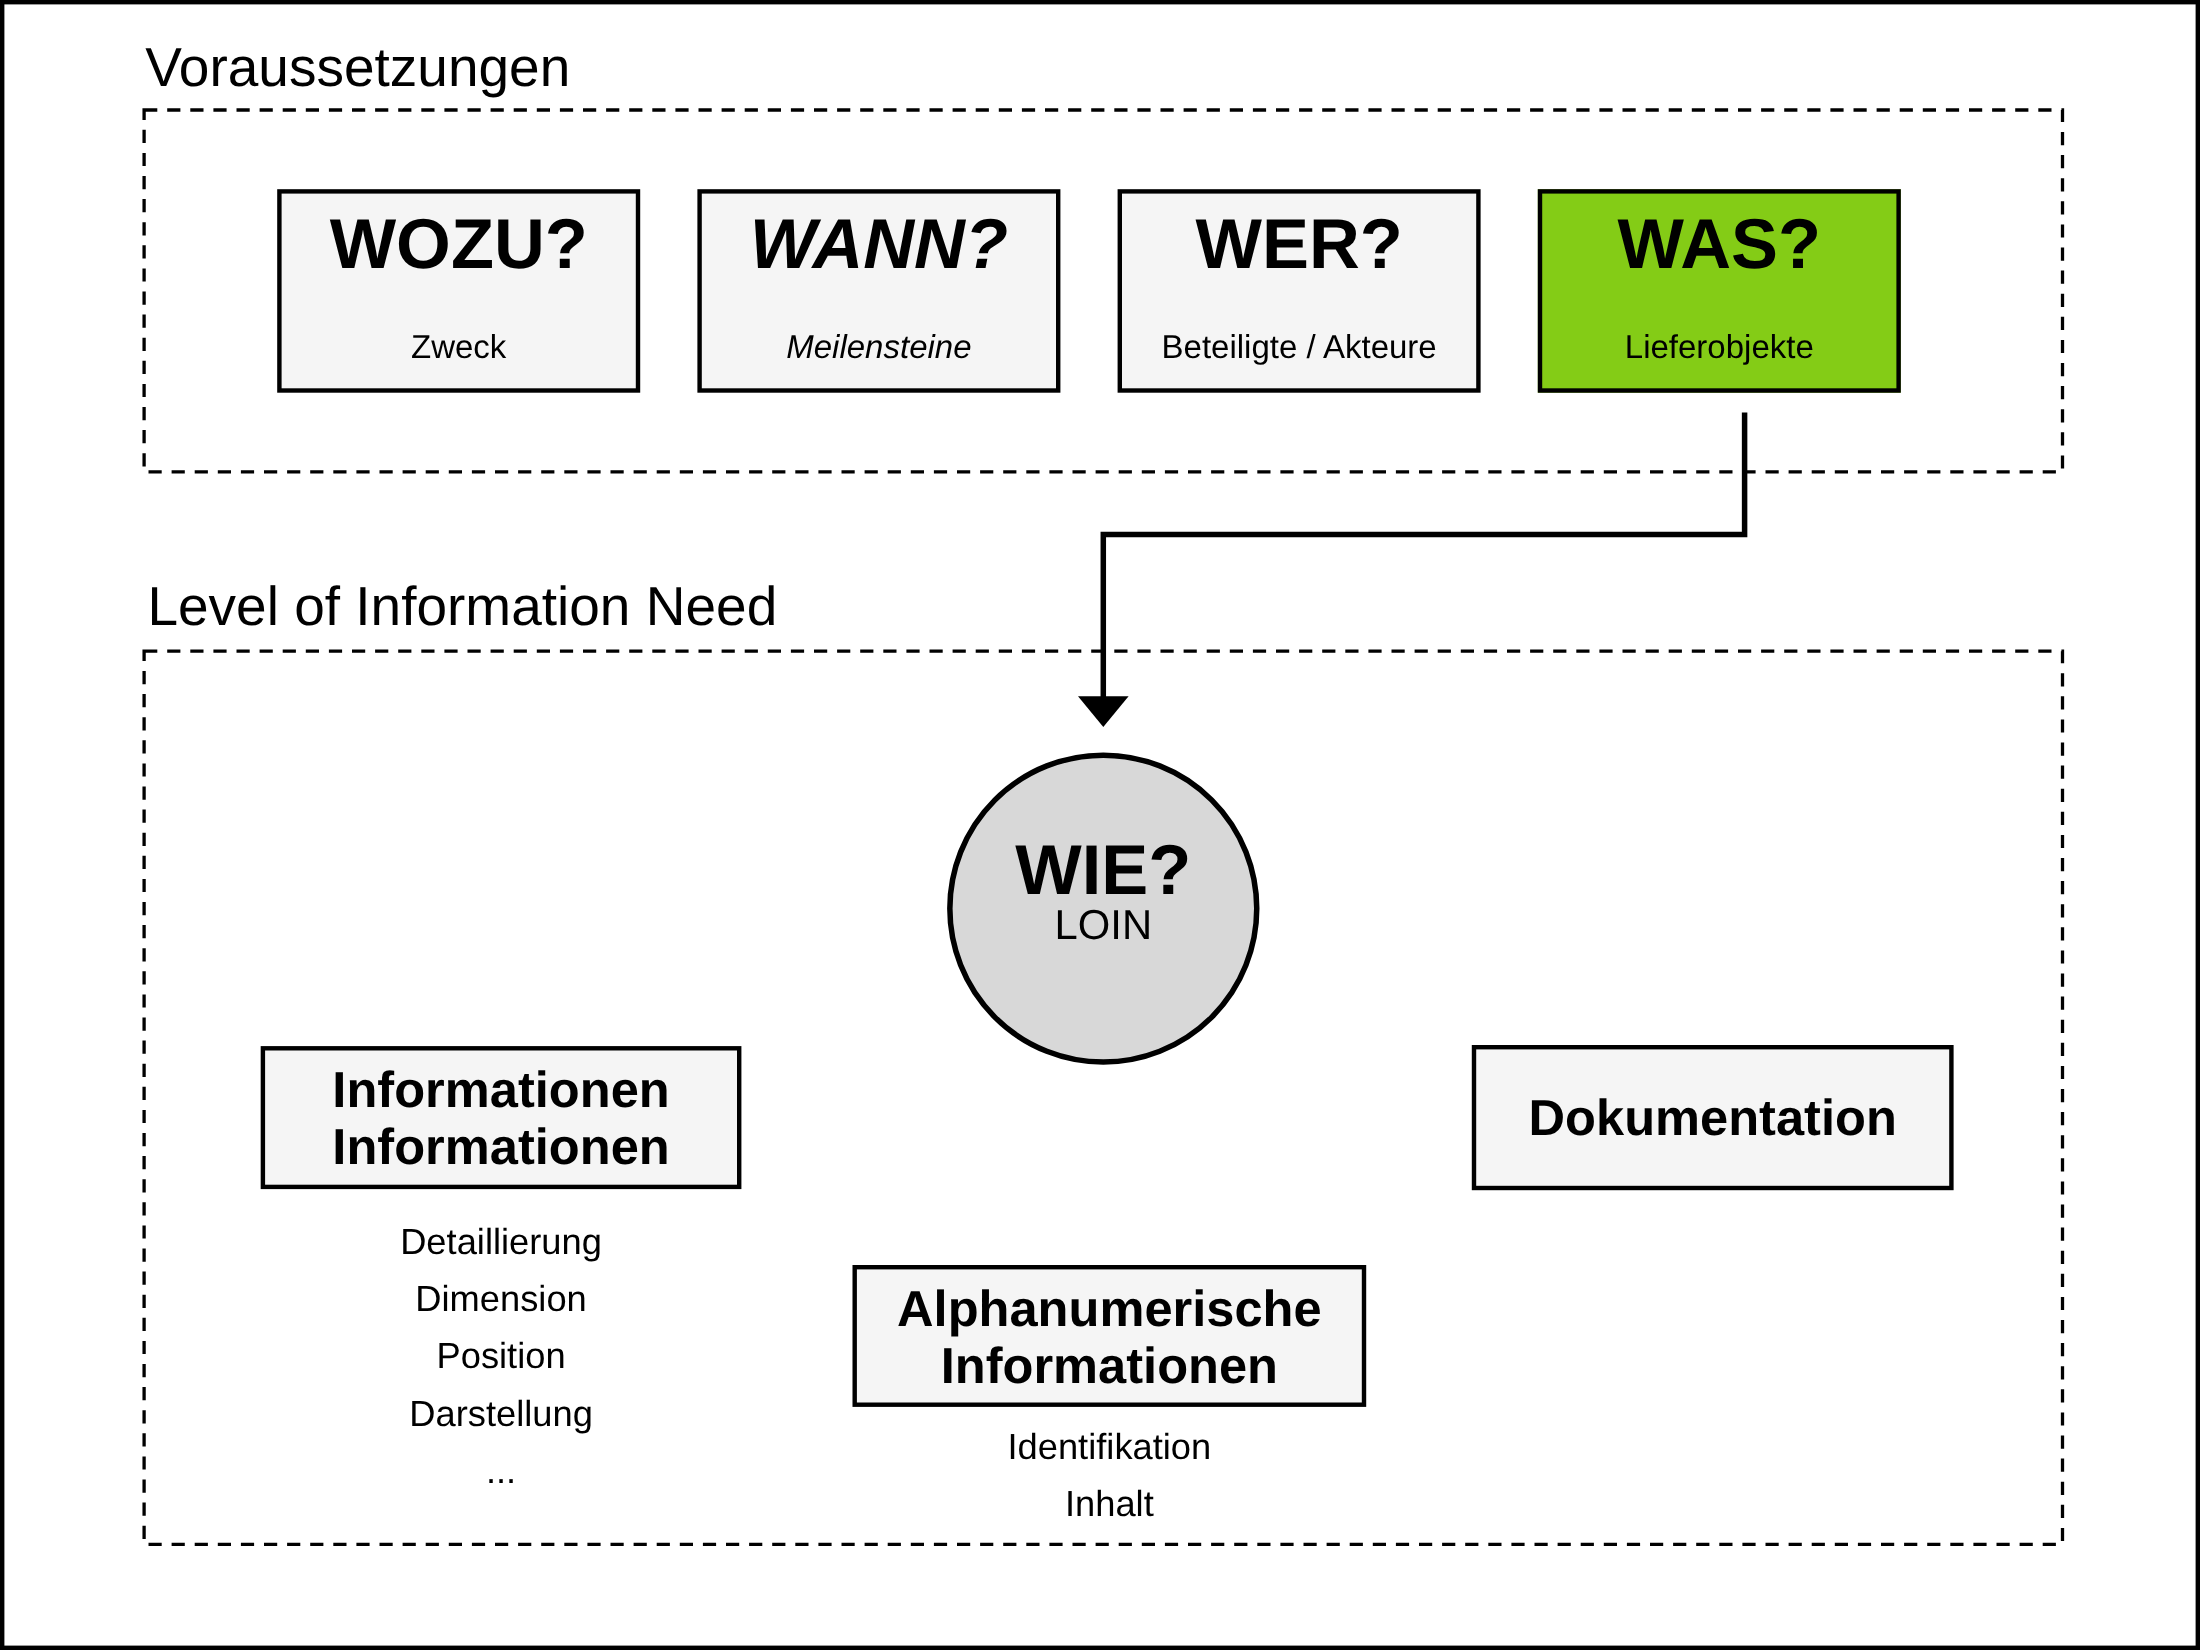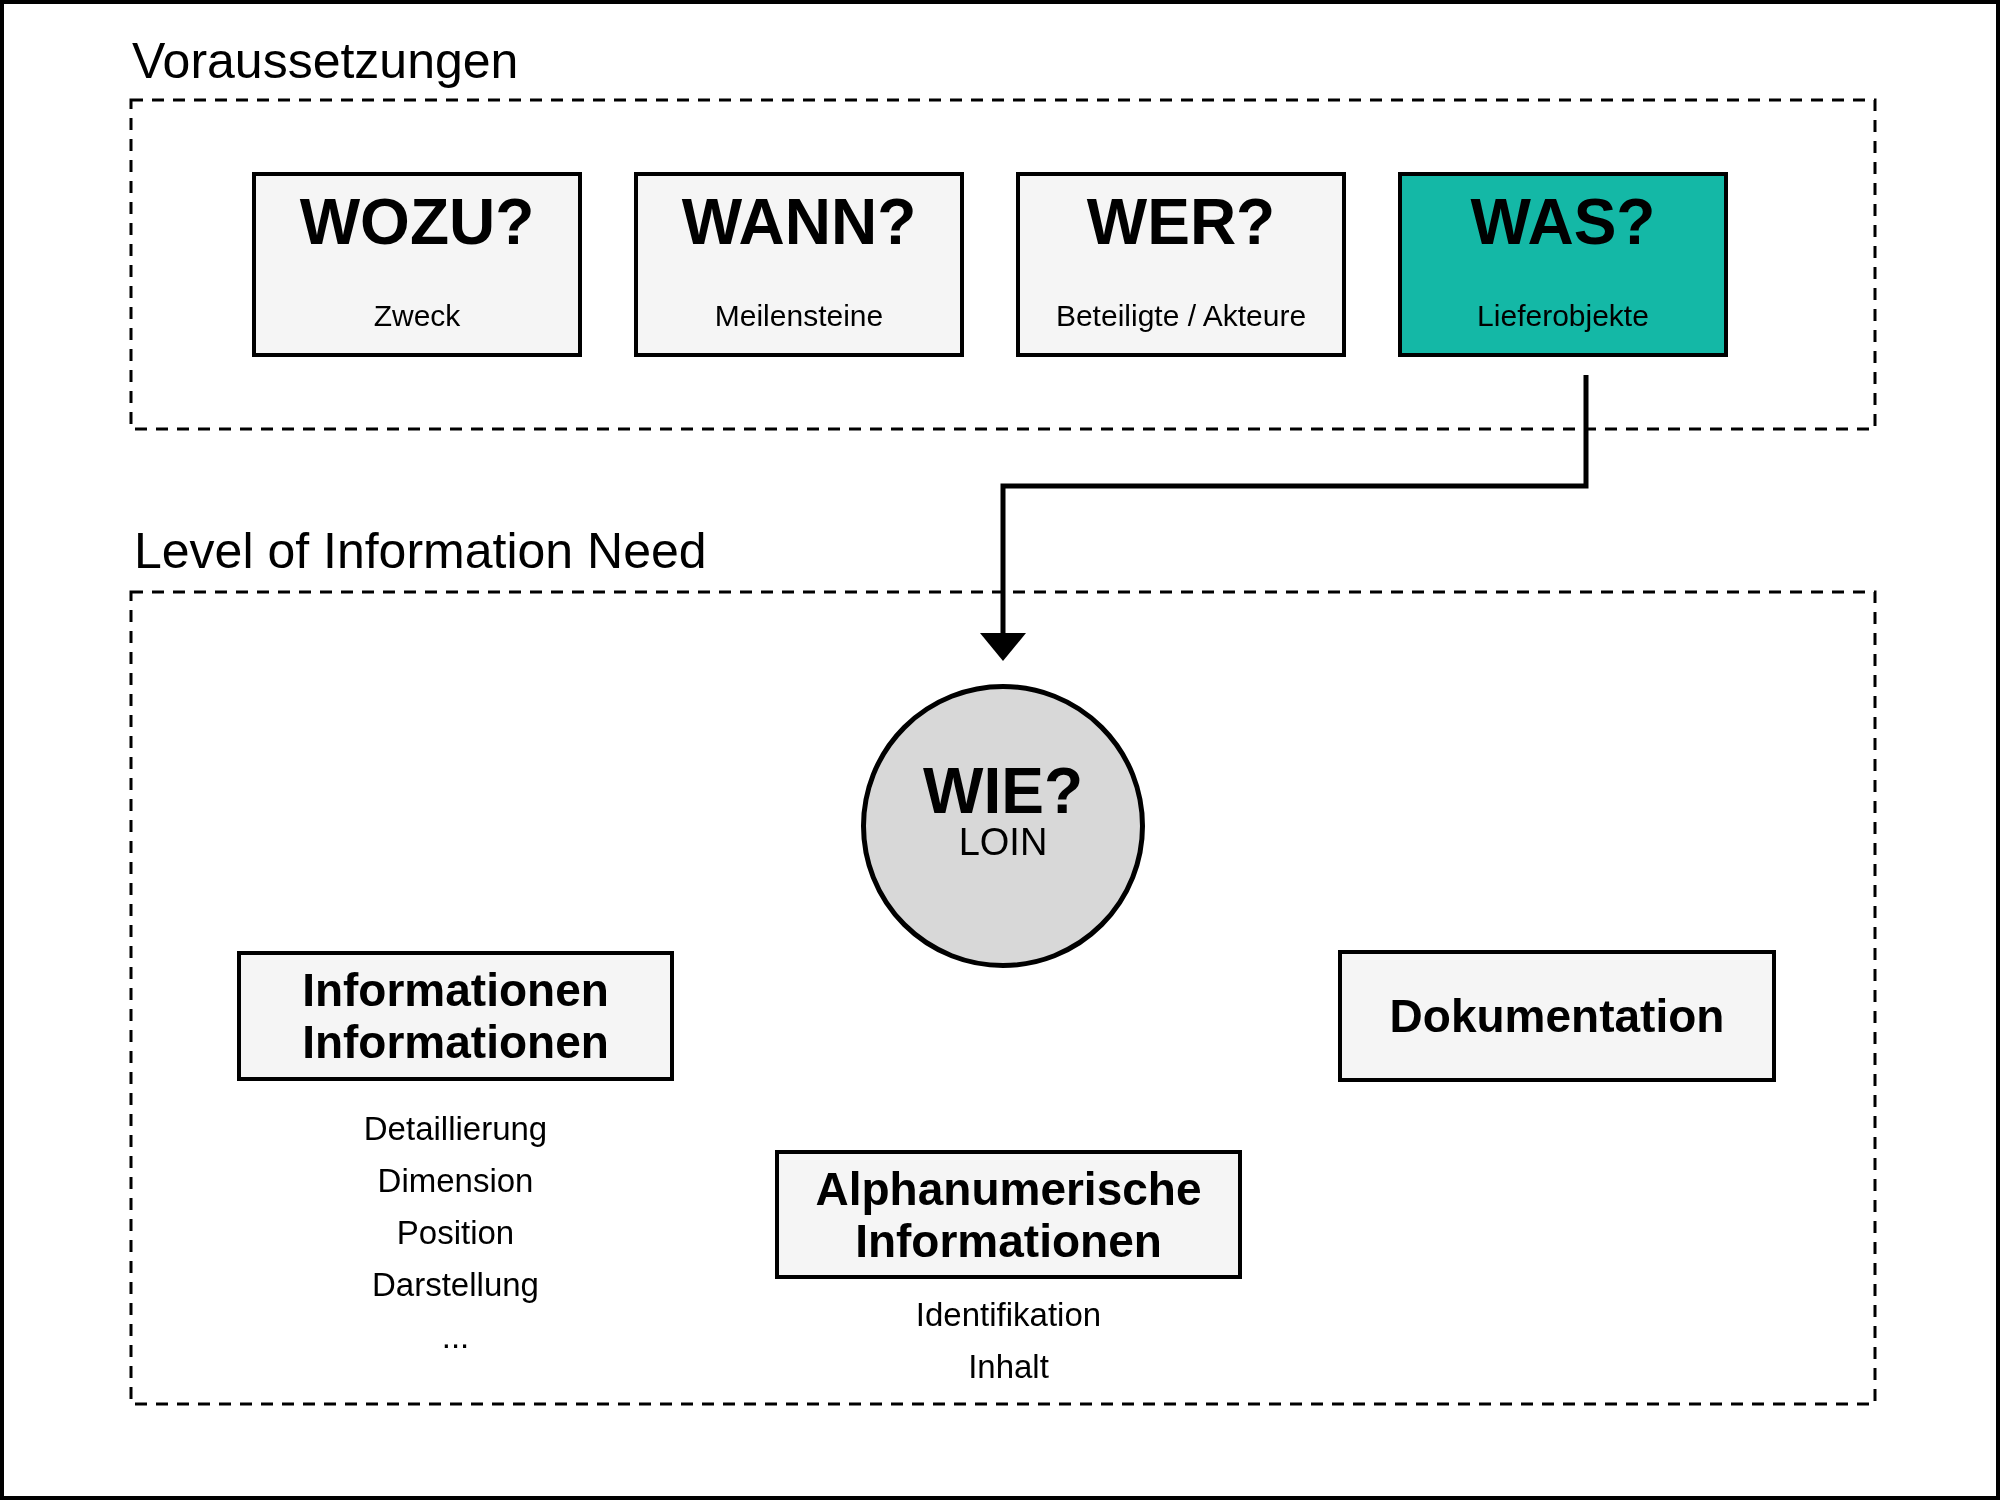--- a/index.html
+++ b/index.html
@@ -41,23 +41,23 @@
     width: 330px;
     height: 185px;
     box-sizing: border-box;
     border: 4px solid #000000;
     background: #f5f5f5;
     display: flex;
     flex-direction: column;
     align-items: center;
     text-align: center;
   }
-  .qbox.dark { background: #14b8a6; }
+  .qbox.dark { background: #84cc16; }
   #qbox-wozu { left: 248px; }
-  #qbox-wann { left: 630px; }
+  #qbox-wann { left: 630px; font-style: italic; }
   #qbox-wer  { left: 1012px; }
   #qbox-was  { left: 1394px; }
   .qbox .qtitle {
     margin-top: 14px;
     font-size: 64px;
     line-height: 1;
     font-weight: bold;
     white-space: nowrap;
   }
   .qbox .qsub {

